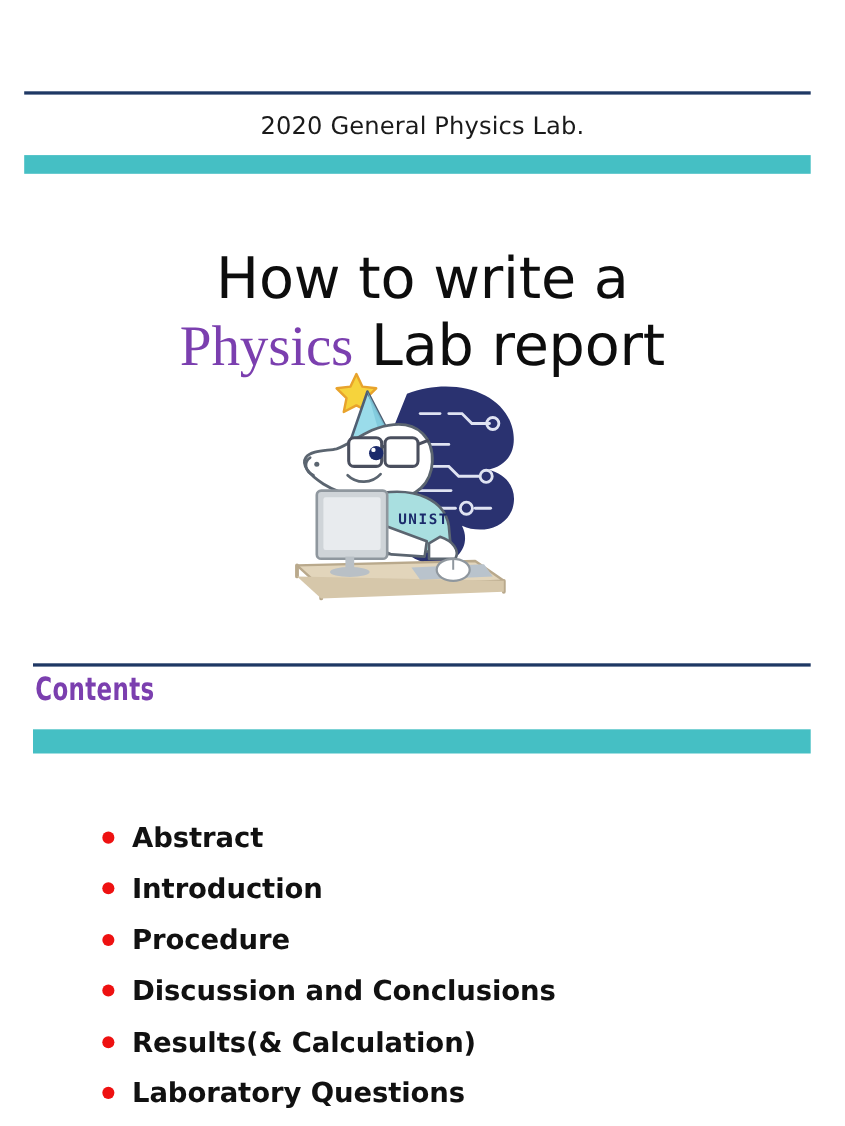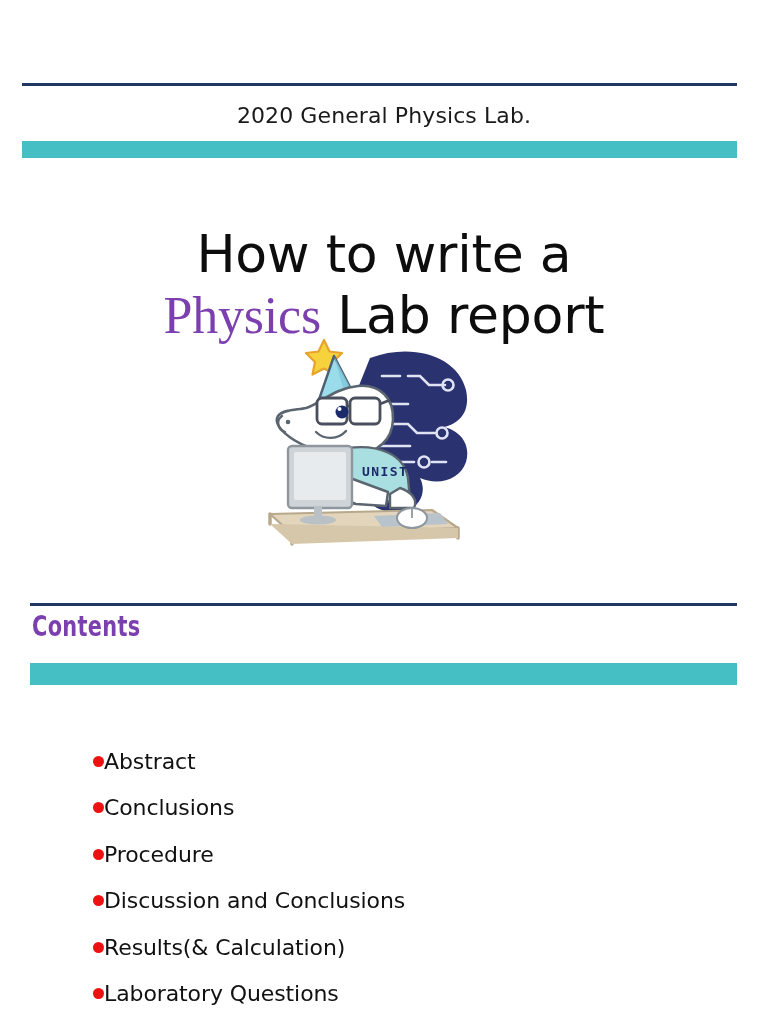--- a/index.html
+++ b/index.html
@@ -56,21 +56,22 @@
   .toc { position:absolute; left:93px; top:148px; width:430px; }
   .toc-item {
     display:flex; align-items:center;
     height:46.5px;
   }
   .toc-bullet {
     width:11px; height:11px; border-radius:50%;
     background:#ee1111; flex:0 0 auto;
   }
   .toc-label {
-    font-size:22px; font-weight:400; color:#111;
+    margin-left:16px;
+    font-size:25px; font-weight:700; color:#111;
     font-family:"DejaVu Sans", sans-serif;
     letter-spacing:-.1px; white-space:nowrap;
   }
 
   
   .mascot { position:absolute; }
   .mascot-desk   { left:262px; top:328px; width:226px; height:222px; }
 </style>
 </head>
 <body>
@@ -164,21 +165,21 @@
 
     <div class="bar-teal s2-bar"></div>
 
     <ul class="toc">
       <li class="toc-item">
         <span class="toc-bullet"></span>
         <span class="toc-label">Abstract</span>
       </li>
       <li class="toc-item">
         <span class="toc-bullet"></span>
-        <span class="toc-label">Conclusions</span>
+        <span class="toc-label">Introduction</span>
       </li>
       <li class="toc-item">
         <span class="toc-bullet"></span>
         <span class="toc-label">Procedure</span>
       </li>
       <li class="toc-item">
         <span class="toc-bullet"></span>
         <span class="toc-label">Discussion and Conclusions</span>
       </li>
       <li class="toc-item">

